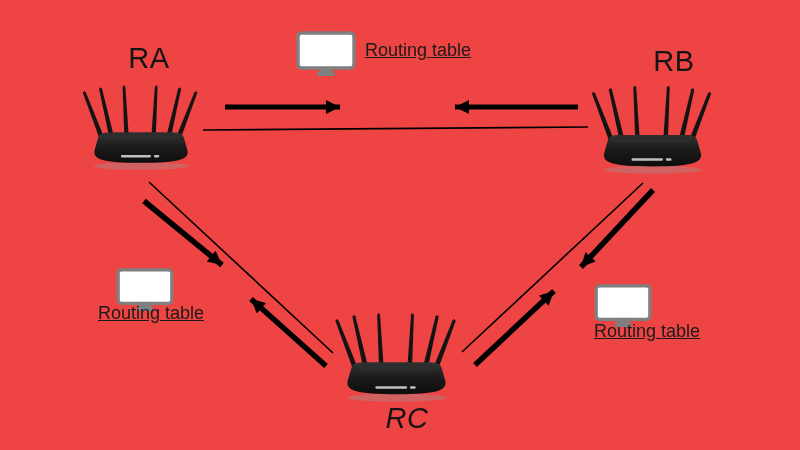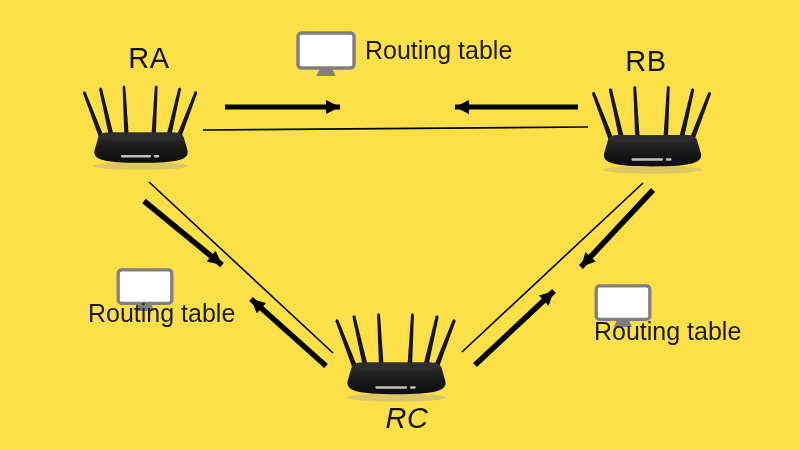--- a/index.html
+++ b/index.html
@@ -1,27 +1,28 @@
 <!DOCTYPE html>
 <html><head>
 <meta charset="utf-8">
 <style>
   html,body{margin:0;padding:0;background:#fff;}
   .stage{
-    position:relative;width:800px;height:450px;background:#fde047;
+    position:relative;width:800px;height:450px;background:#ef4444;
     overflow:hidden;font-family:"Liberation Sans",sans-serif;
   }
   .layer{position:absolute;left:0;top:0;width:800px;height:450px;}
   .node-label{
     position:absolute;width:100px;text-align:center;
     font-size:29px;line-height:34px;color:#141414;letter-spacing:0.5px;
   }
   .rt-label{
-    position:absolute;font-size:25px;line-height:23px;color:#1b1b1b;
+    position:absolute;font-size:18px;line-height:23px;color:#1b1b1b;
     white-space:nowrap;
+    text-decoration:underline;
   }
   .rt-label.centered{text-align:center;white-space:nowrap;}
 </style>
 </head>
 <body>
 
 <div class="stage">
 
   <svg class="layer" viewBox="0 0 800 450" aria-hidden="true">
     <defs>
@@ -78,20 +79,20 @@
     <use href="#router" x="77" y="75" width="128" height="96"></use>
     <use href="#router" x="584" y="75" width="137" height="100"></use>
     <use href="#router" x="329" y="302" width="135" height="101"></use>
 
     <use href="#monitor" x="296" y="31" width="60" height="47"></use>
     <use href="#monitor" x="116" y="268" width="58" height="45"></use>
     <use href="#monitor" x="594" y="284" width="58" height="45"></use>
   </svg>
 
   <div class="node-label" style="left:99px;top:41px;">RA</div>
-  <div class="node-label" style="left:596px;top:44px;">RB</div>
+  <div class="node-label" style="left:624px;top:44px;">RB</div>
   <div class="node-label" style="left:357px;top:401px;font-style:italic;">RC</div>
 
   <div class="rt-label" style="left:365px;top:39px;">Routing table</div>
   <div class="rt-label centered" style="left:88px;top:302px;width:126px;">Routing table</div>
   <div class="rt-label" style="left:594px;top:320px;">Routing table</div>
 
 </div>
 
 </body></html>

